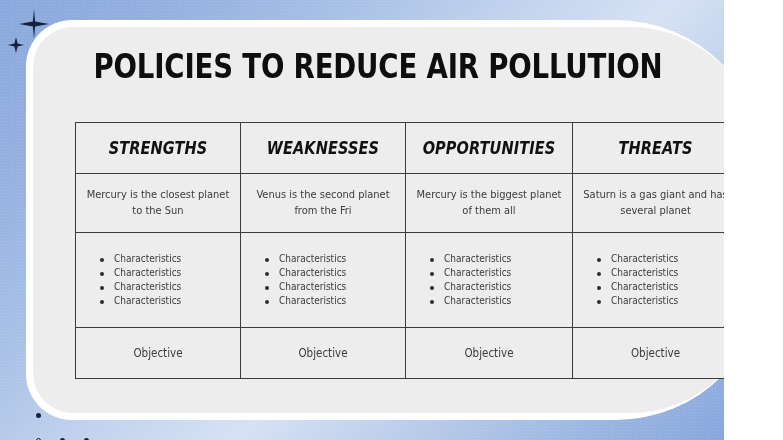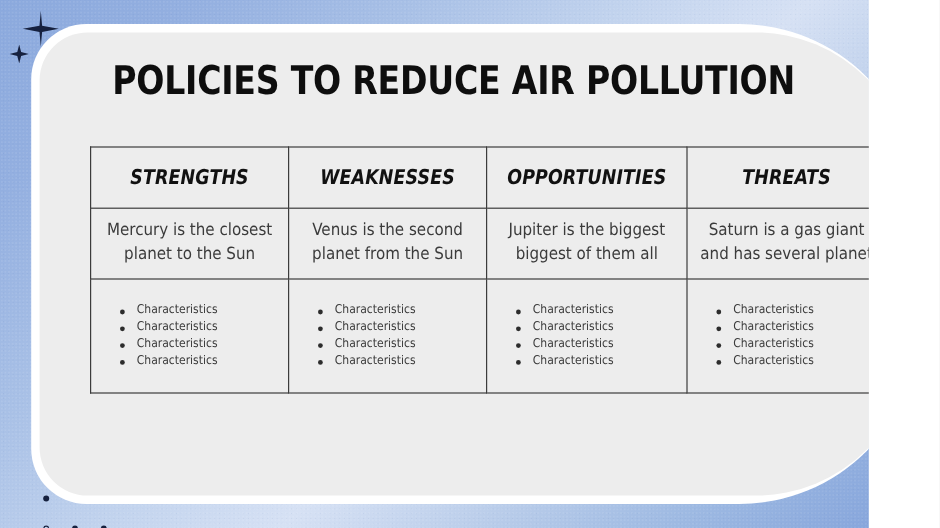--- a/index.html
+++ b/index.html
@@ -140,21 +140,21 @@
     font-size: 17px;
     color: #111;
     text-align: center;
     letter-spacing: .1px;
     transform: scaleX(.95);
   }
 
   .desc-cell { height: 58px; }
   .desc {
     font-family: "DejaVu Sans Condensed", "Liberation Sans Narrow", "Liberation Sans", sans-serif;
-    font-size: 14px;
+    font-size: 11px;
     color: #3b3b3b;
     text-align: center;
     line-height: 1.42;
     padding: 0 10px;
   }
 
   .bullets-cell { height: 94px; }
   .bullets {
     list-style: none;
     margin: 0;
@@ -286,24 +286,24 @@
         <td class="col4 hdr-cell">
           <div class="hdr">THREATS</div>
         </td>
       </tr>
 
       <tr>
         <td class="desc-cell">
           <div class="desc">Mercury is the closest planet to the Sun</div>
         </td>
         <td class="desc-cell">
-          <div class="desc">Venus is the second planet from the Sun</div>
+          <div class="desc">Venus is the second planet from the Fri</div>
         </td>
         <td class="desc-cell">
-          <div class="desc">Jupiter is the biggest biggest of them all</div>
+          <div class="desc">Mercury is the biggest planet of them all</div>
         </td>
         <td class="desc-cell">
           <div class="desc">Saturn is a gas giant and has several planet</div>
         </td>
       </tr>
 
       <tr>
         <td class="bullets-cell">
           <ul class="bullets">
               <li>Characteristics</li>
@@ -331,16 +331,30 @@
         <td class="bullets-cell">
           <ul class="bullets">
               <li>Characteristics</li>
               <li>Characteristics</li>
               <li>Characteristics</li>
               <li>Characteristics</li>
             </ul>
         </td>
       </tr>
 
+      <tr>
+        <td class="obj-cell">
+          <div class="obj">Objective</div>
+        </td>
+        <td class="obj-cell">
+          <div class="obj">Objective</div>
+        </td>
+        <td class="obj-cell">
+          <div class="obj">Objective</div>
+        </td>
+        <td class="obj-cell">
+          <div class="obj">Objective</div>
+        </td>
+      </tr>
     </tbody>
   </table>
 
 </div>
 
 </body></html>

